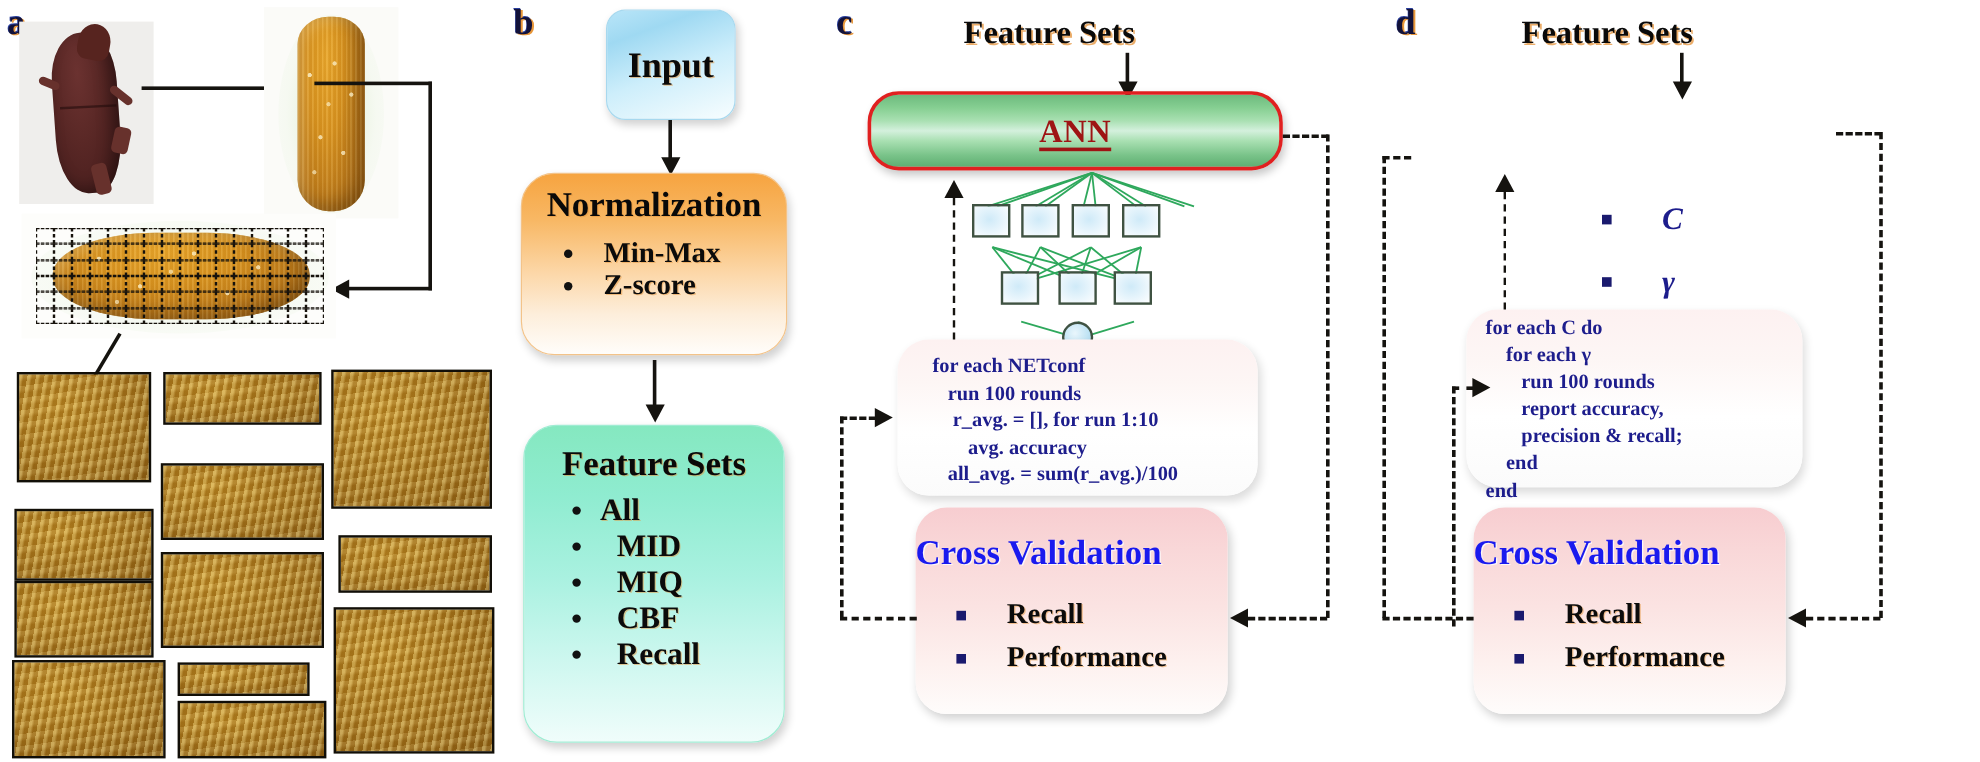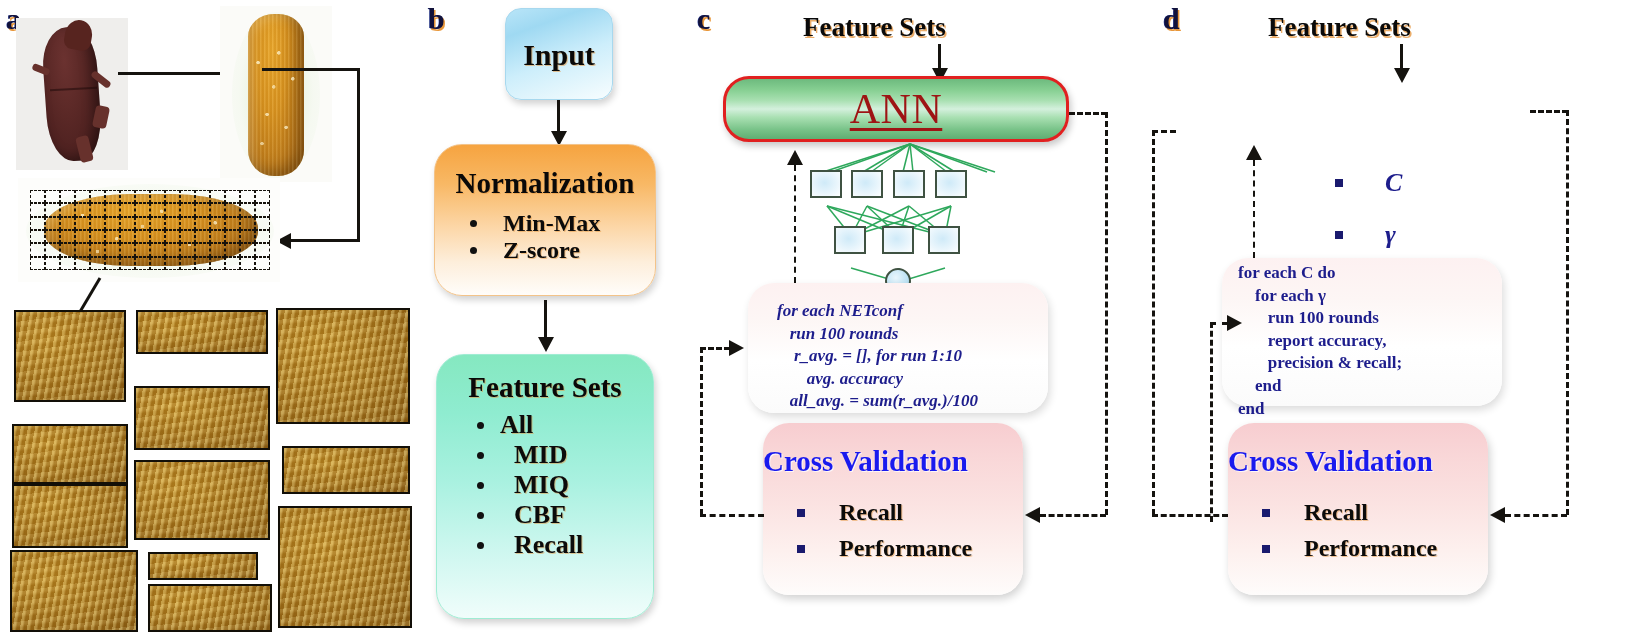--- a/index.html
+++ b/index.html
@@ -237,22 +237,22 @@
     background: linear-gradient(to bottom,
         #6dba7e 0%, #86cf92 18%, #a9e0b2 36%,
         #d4f0dd 50%, #a9e0b2 64%, #79c389 84%, #5fae72 100%);
     box-shadow: 2px 4px 7px rgba(0,0,0,.22);
     display: flex;
     align-items: center;
     justify-content: center;
   }
   .classifier-label {
     font-family: "Liberation Serif", serif;
-    font-weight: normal;
-    font-size: 42px;
+    font-weight: bold;
+    font-size: 27px;
     color: #9e1414;
     text-decoration: underline;
     text-underline-offset: 5px;
     text-decoration-thickness: 3px;
     letter-spacing: .5px;
   }
 
   
   .net-node {
     position: absolute;
@@ -509,21 +509,21 @@
   <div class="panel-letter" style="left:428px; top:4px;">b</div>
 
   <div class="flowbox box-input" style="left:505px; top:8px; width:108px; height:92px;">
     <div class="box-title" style="font-size:30px; line-height:92px;">Input</div>
   </div>
 
   <div class="solid-line" style="left:557px; top:100px; width:3px; height:38px;"></div>
   <div class="arrow-head ah-down" style="left:551px; top:131px;"></div>
 
   <div class="flowbox box-norm" style="left:434px; top:144px; width:222px; height:152px;">
-    <div class="box-title" style="font-size:29px; padding-top:22px;">Normalization</div>
+    <div class="box-title" style="font-size:29px; padding-top:10px;">Normalization</div>
     <ul class="box-bullets" id="norm-bullets" style="font-size:24px; padding:10px 0 0 35px; text-align:right;">
         <li>
           <span class="bullet-dot"></span>
           <span style="margin-left: 26px;">Min-Max</span>
         </li>
         <li>
           <span class="bullet-dot"></span>
           <span style="margin-left: 26px;">Z-score</span>
         </li>
       </ul>
@@ -602,21 +602,21 @@
   <div class="net-node" style="left:851px; top:170px; width:32px; height:28px;"></div>
   <div class="net-node" style="left:893px; top:170px; width:32px; height:28px;"></div>
   <div class="net-node" style="left:935px; top:170px; width:32px; height:28px;"></div>
   <div class="net-node" style="left:834px; top:226px; width:32px; height:28px;"></div>
   <div class="net-node" style="left:882px; top:226px; width:32px; height:28px;"></div>
   <div class="net-node" style="left:928px; top:226px; width:32px; height:28px;"></div>
   <div class="net-circle" style="left:885px; top:268px; width:26px; height:26px;"></div>
 
   <div class="pseudo-box" style="left:748px; top:283px; width:300px; height:130px;">
   </div>
-  <div class="pseudo-text" id="pseudo-c" style="left:777px; top:300px;font-style:italic;">for each NETconf
+  <div class="pseudo-text" id="pseudo-c" style="left:777px; top:294px;">for each NETconf
    run 100 rounds
     r_avg. = [], for run 1:10
        avg. accuracy
    all_avg. = sum(r_avg.)/100</div>
 
   <div class="cv-box" style="left:763px; top:423px; width:260px; height:172px;">
     <div class="cv-title" style="padding-top:22px;">Cross Validation</div>
     <ul class="cv-list" id="cv-c" style="padding:12px 0 0 34px;">
         <li>
           <span class="bullet-sq"></span>

